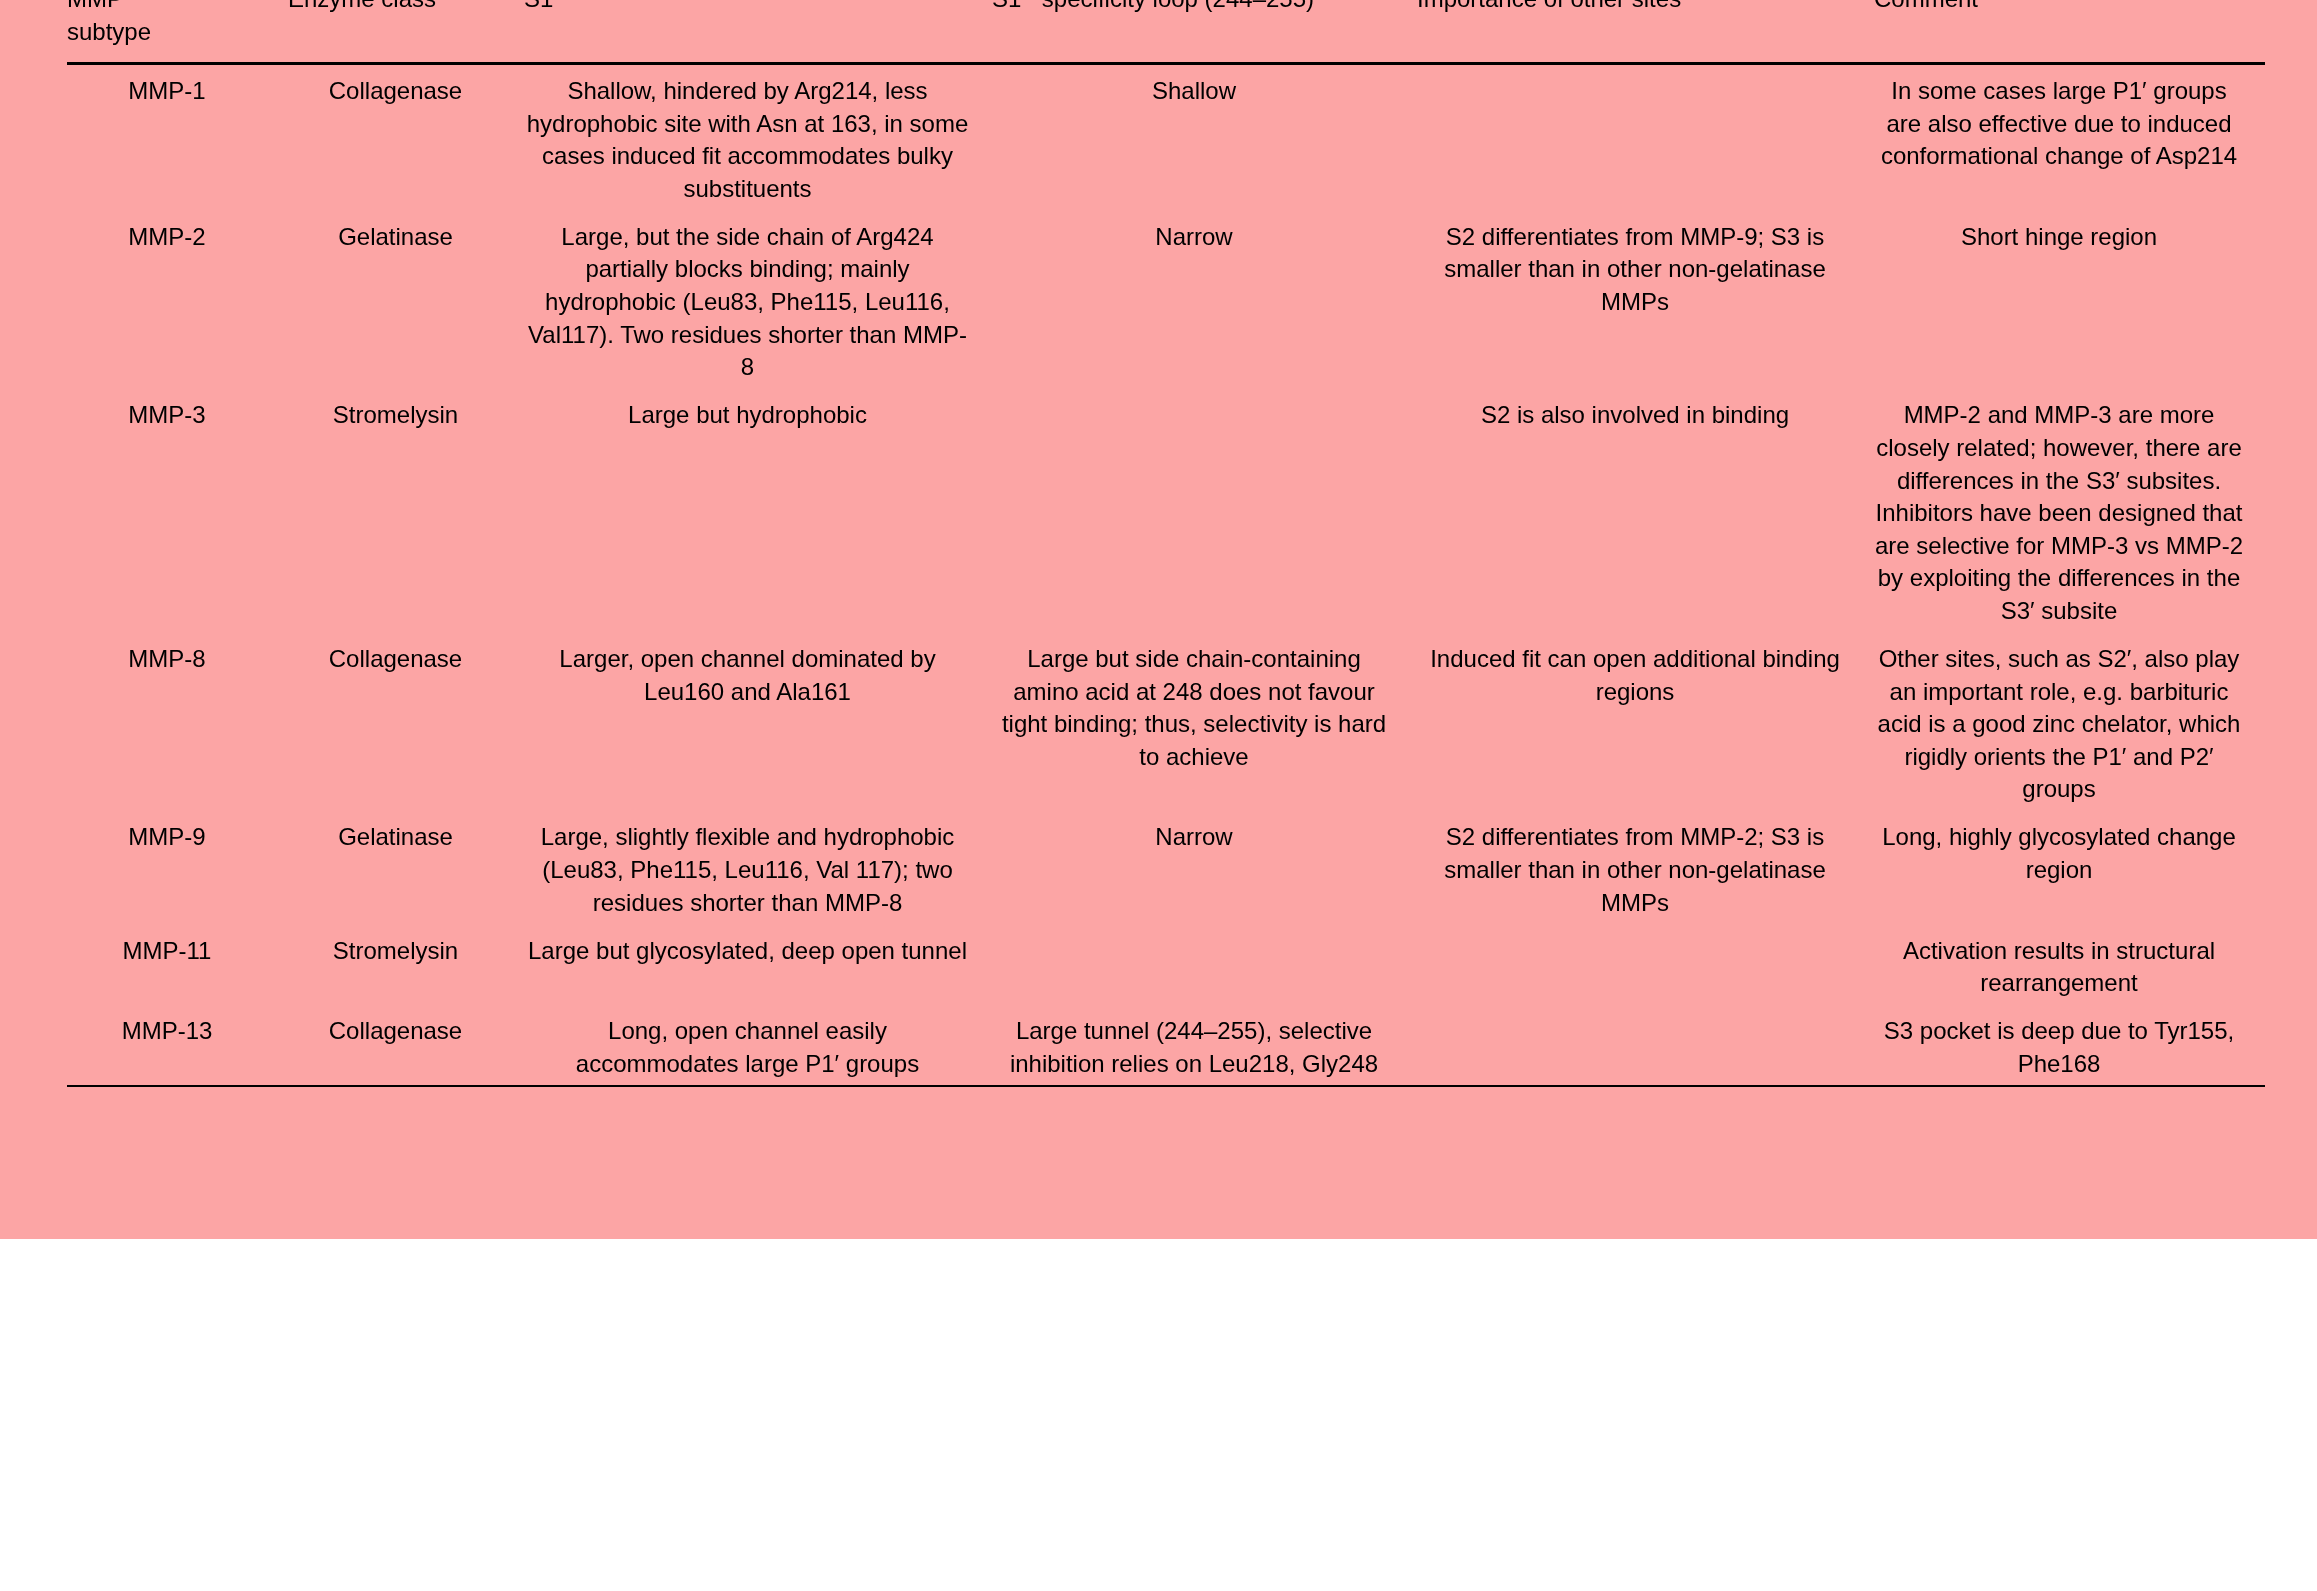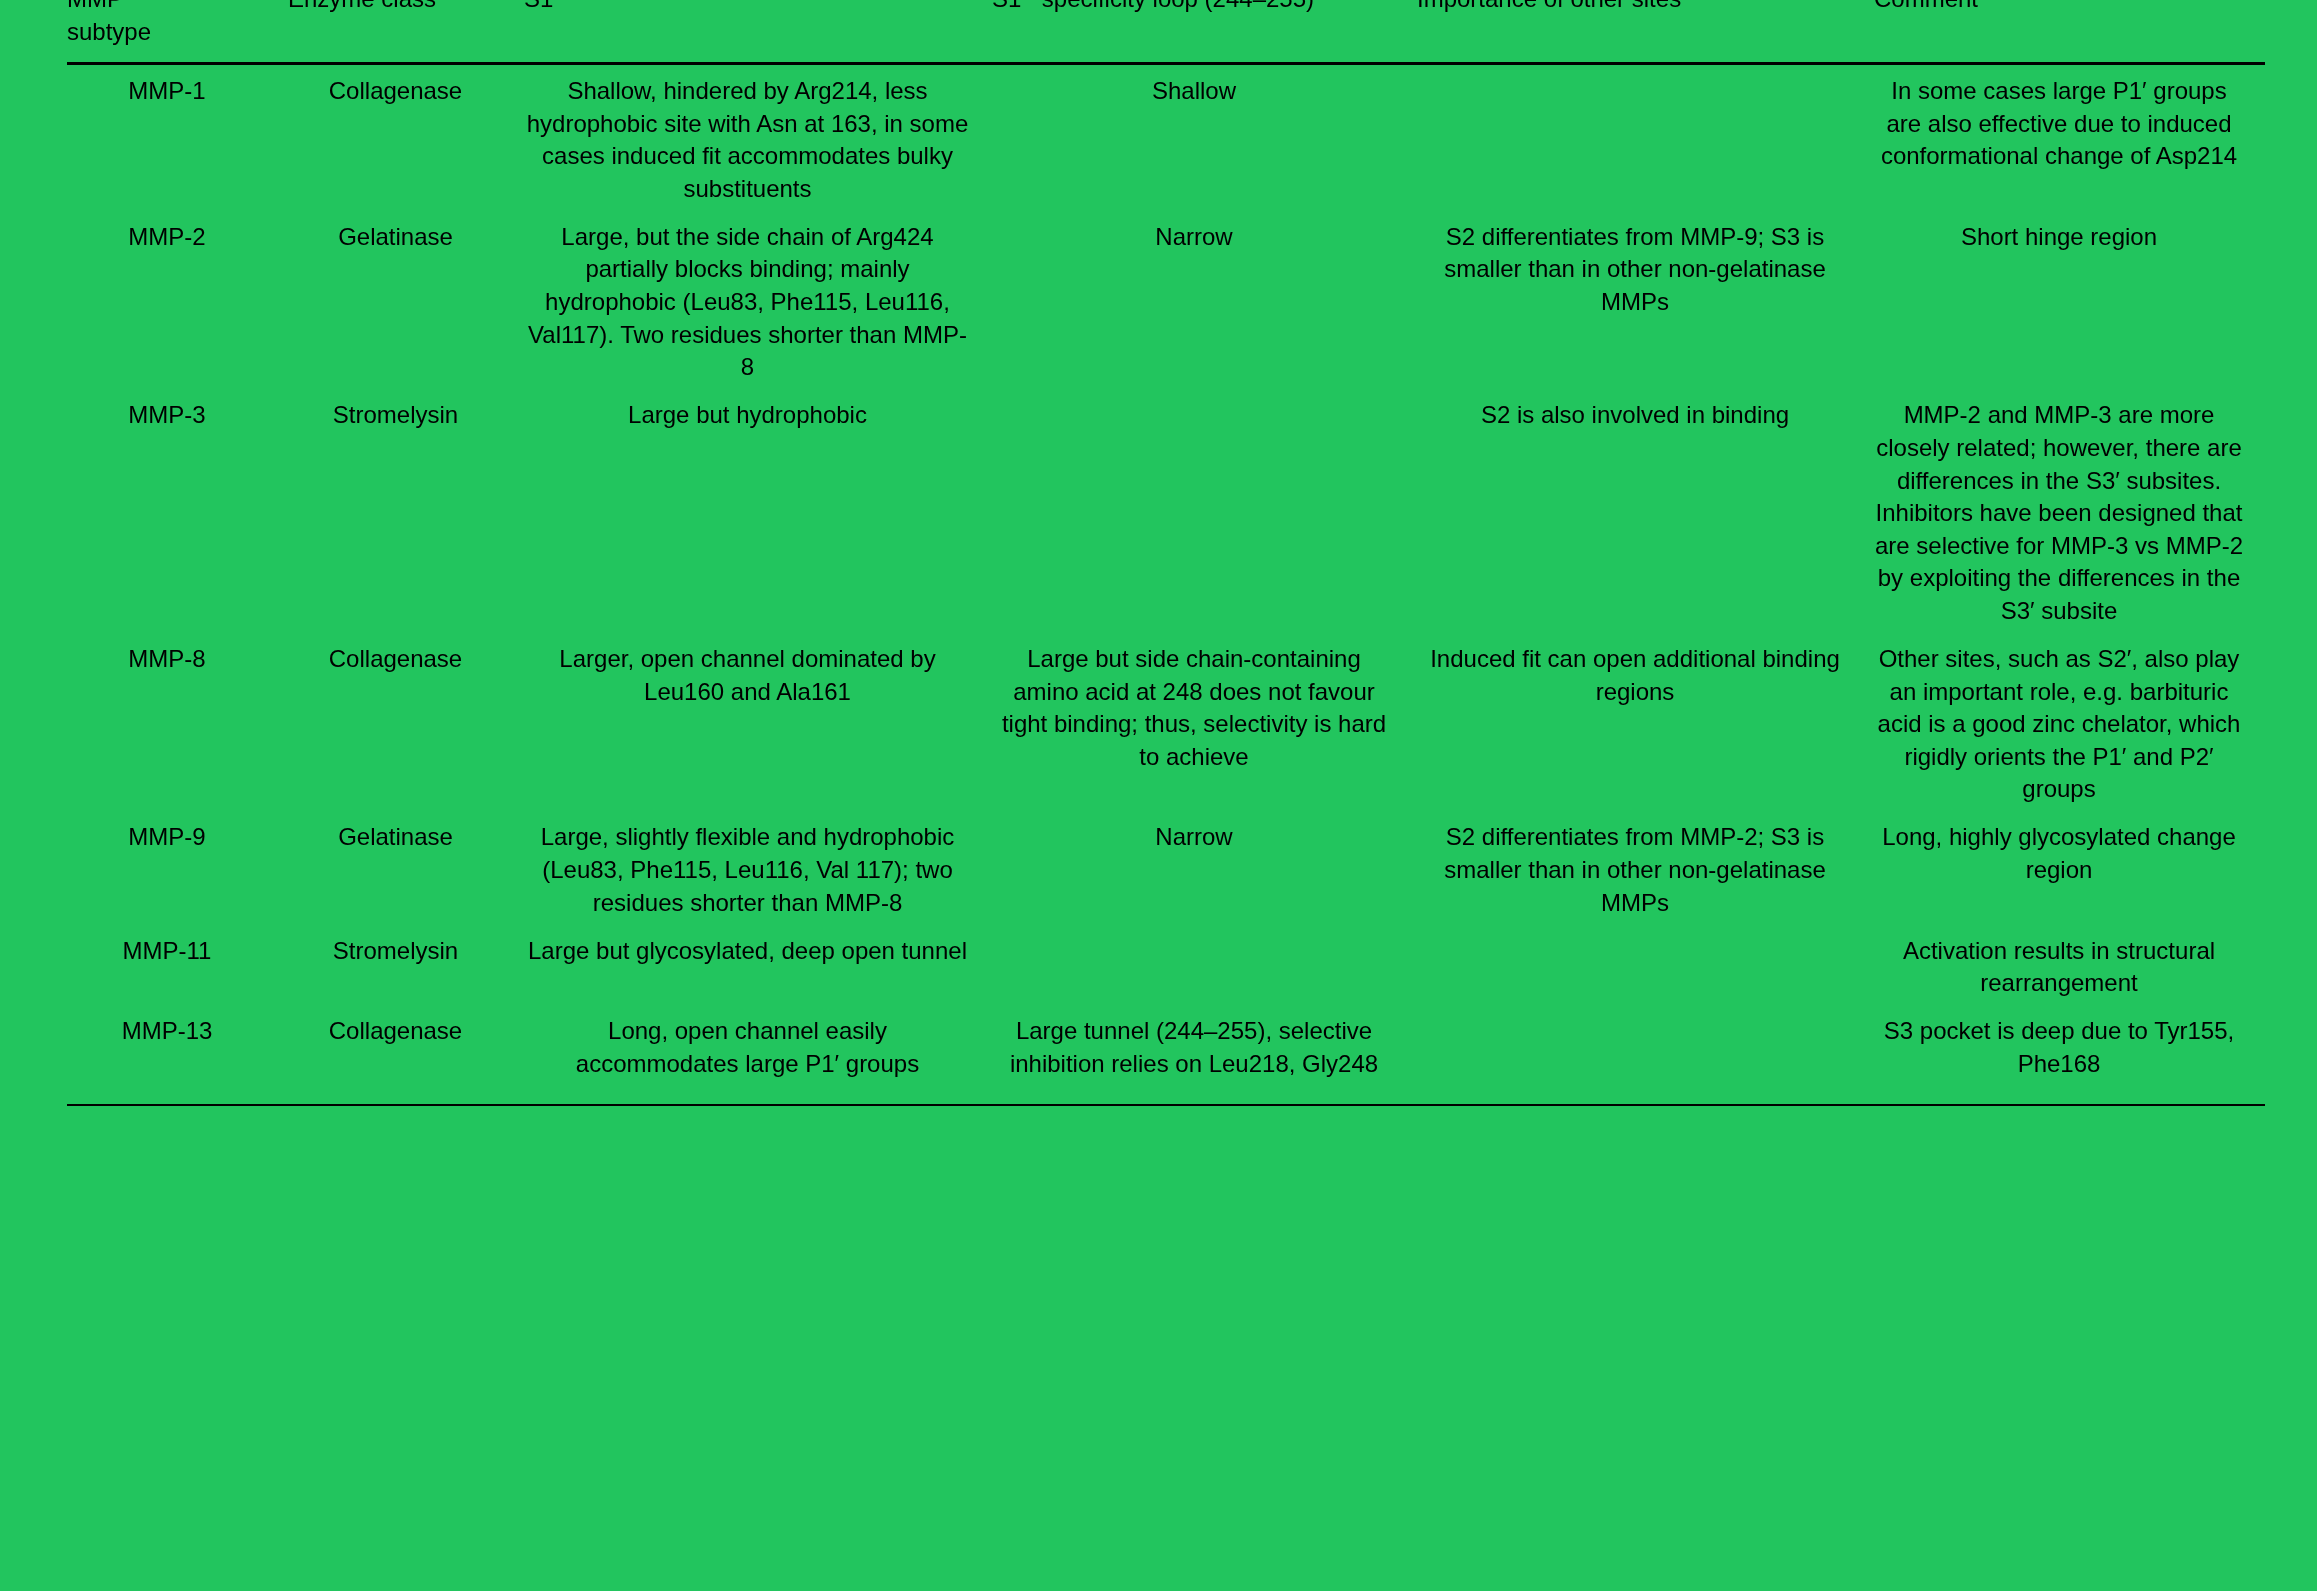--- a/index.html
+++ b/index.html
@@ -6,24 +6,24 @@
     margin: 0;
     padding: 0;
     background: #ffffff;
   }
   body {
     font-family: "Liberation Sans", sans-serif;
     color: #000000;
   }
   .page {
     width: 2318px;
-    height: 1591px;
+    height: 1239px;
     position: relative;
     box-sizing: border-box;
-    background: #22c55e;
+    background: #fca5a5;
     overflow: hidden;
   }
   table.mmp-table {
     border-collapse: collapse;
     table-layout: fixed;
     width: 2197px;
     margin-left: 67px;
     margin-top: -17px;
     font-size: 24px;
     line-height: 1.36;
@@ -42,21 +42,21 @@
     padding: 0 21px 13.3px 0;
     border-bottom: 3.8px solid #000000;
   }
   table.mmp-table tbody td {
     text-align: center;
     vertical-align: top;
     padding: 10.5px 21px 4.8px 0;
   }
   table.mmp-table tbody tr.last-row td {
     border-bottom: 2.9px solid #000000;
-    padding-bottom: 24px;
+    padding-bottom: 5px;
   }
   .nowrap { white-space: nowrap; }
   .hdr-sub { display: block; }
 </style>
 </head>
 <body>
 
 <div class="page">
   <table class="mmp-table">
     <colgroup>

